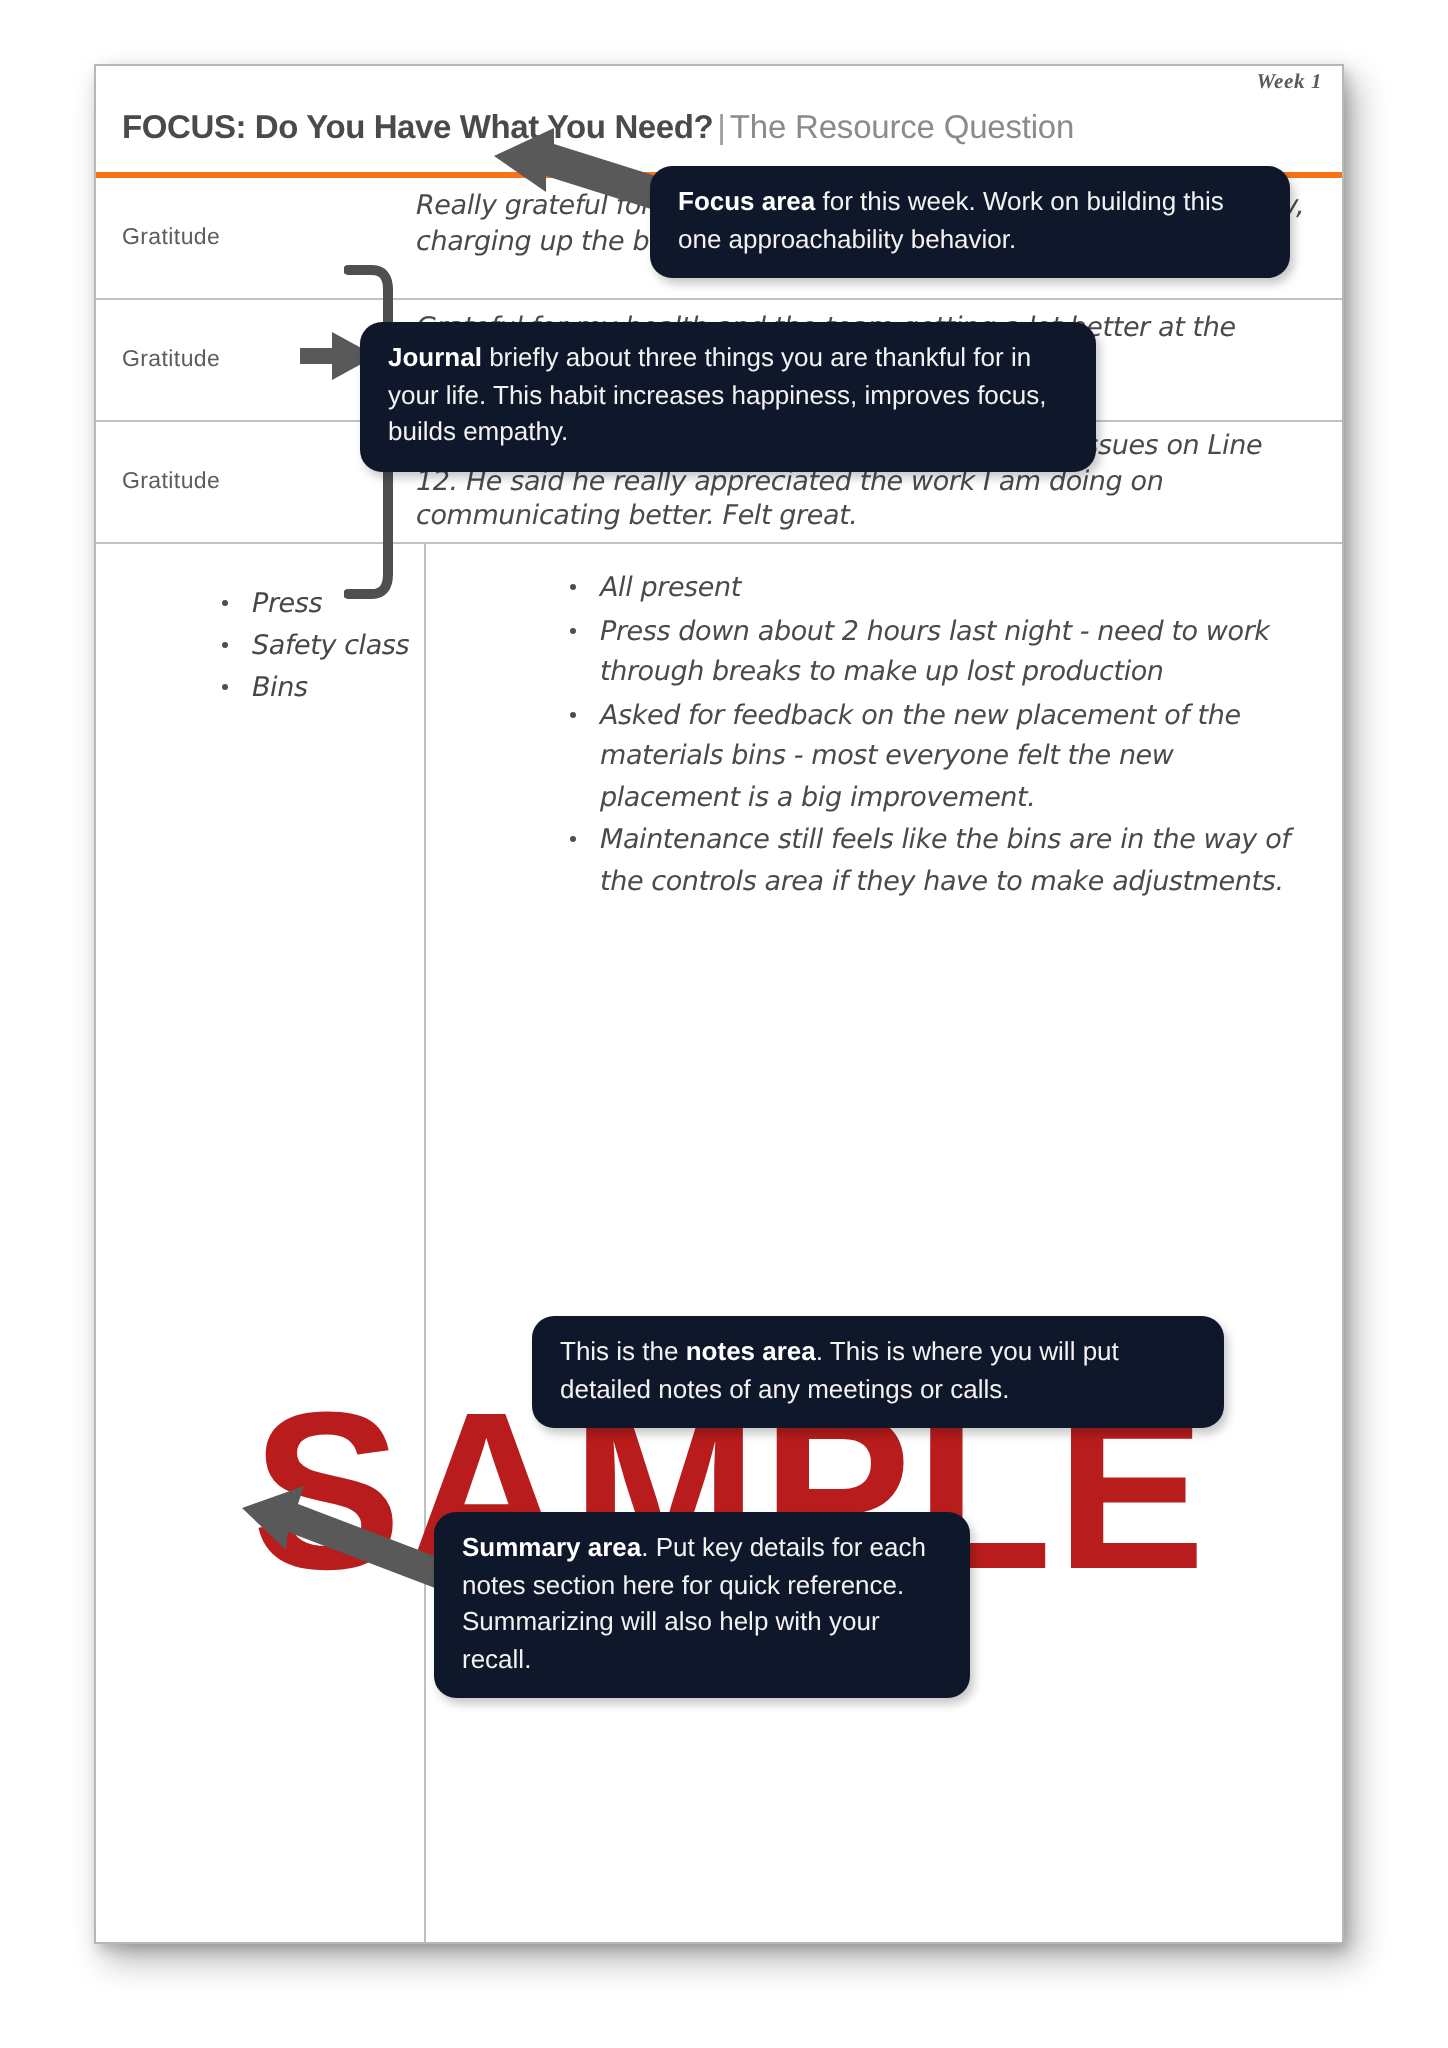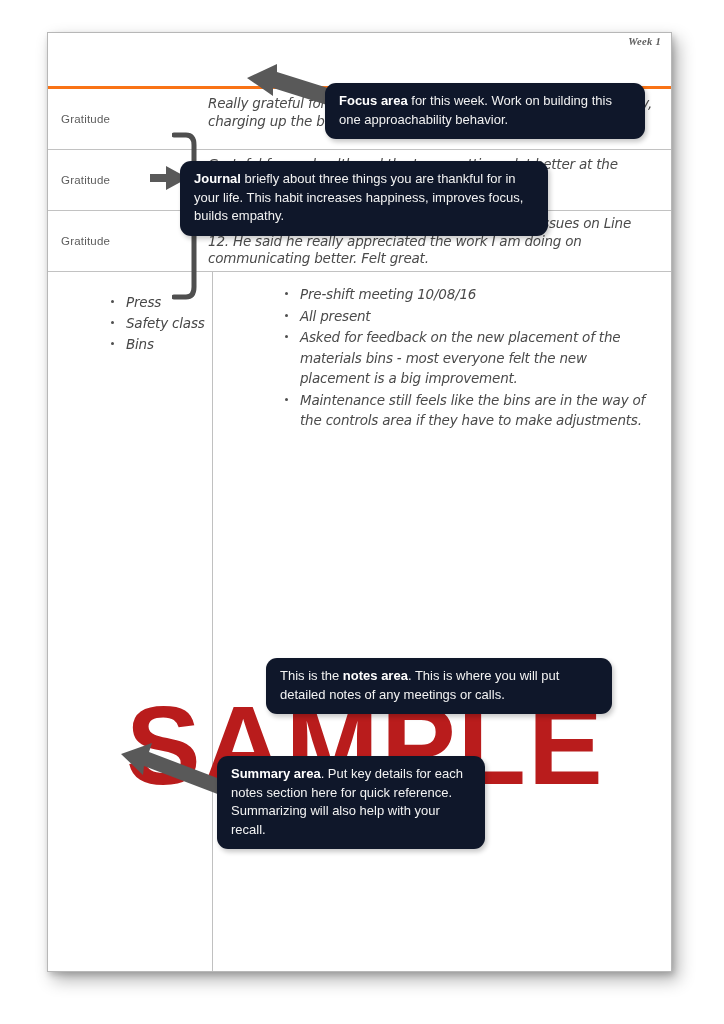--- a/index.html
+++ b/index.html
@@ -241,20 +241,23 @@
 </style>
 </head>
 <body>
 
 <div id="stage">
 
   <div class="page">
 
     <div class="header">
       <div class="week-label">Week 1</div>
+      <div class="title-row">
+        <span class="title-strong">FOCUS: Do You Have What You Need?</span><span class="title-sep">|</span><span class="title-light">The Resource Question</span>
+      </div>
     </div>
 
     <div class="grat-row r1">
       <div class="grat-label">Gratitude</div>
       <div class="grat-text hand">Really grateful for the weekend at the lake. Great to see the family, charging up the batteries.</div>
     </div>
 
     <div class="grat-row r2">
       <div class="grat-label">Gratitude</div>
       <div class="grat-text hand">Grateful for my health and the team getting a lot better at the safety behaviors, keeping everyone healthy.</div>
@@ -277,22 +280,22 @@
       <div class="summary-col">
         <ul class="hand-list summary-list hand">
           <li>Press</li>
           <li>Safety class</li>
           <li>Bins</li>
         </ul>
       </div>
 
       <div class="notes-col">
         <ul class="hand-list notes-list hand">
-          <li>Pre-shift meeting 10/08/16</li>
           <li>All present</li>
+          <li>Press down about 2 hours last night - need to work through breaks to make up lost production</li>
           <li>Asked for feedback on the new placement of the materials bins - most everyone felt the new placement is a big improvement.</li>
           <li>Maintenance still feels like the bins are in the way of the controls area if they have to make adjustments.</li>
         </ul>
       </div>
     </div>
 
     <div class="footer-area">
       <div class="footer-divider"></div>
 
     </div>

